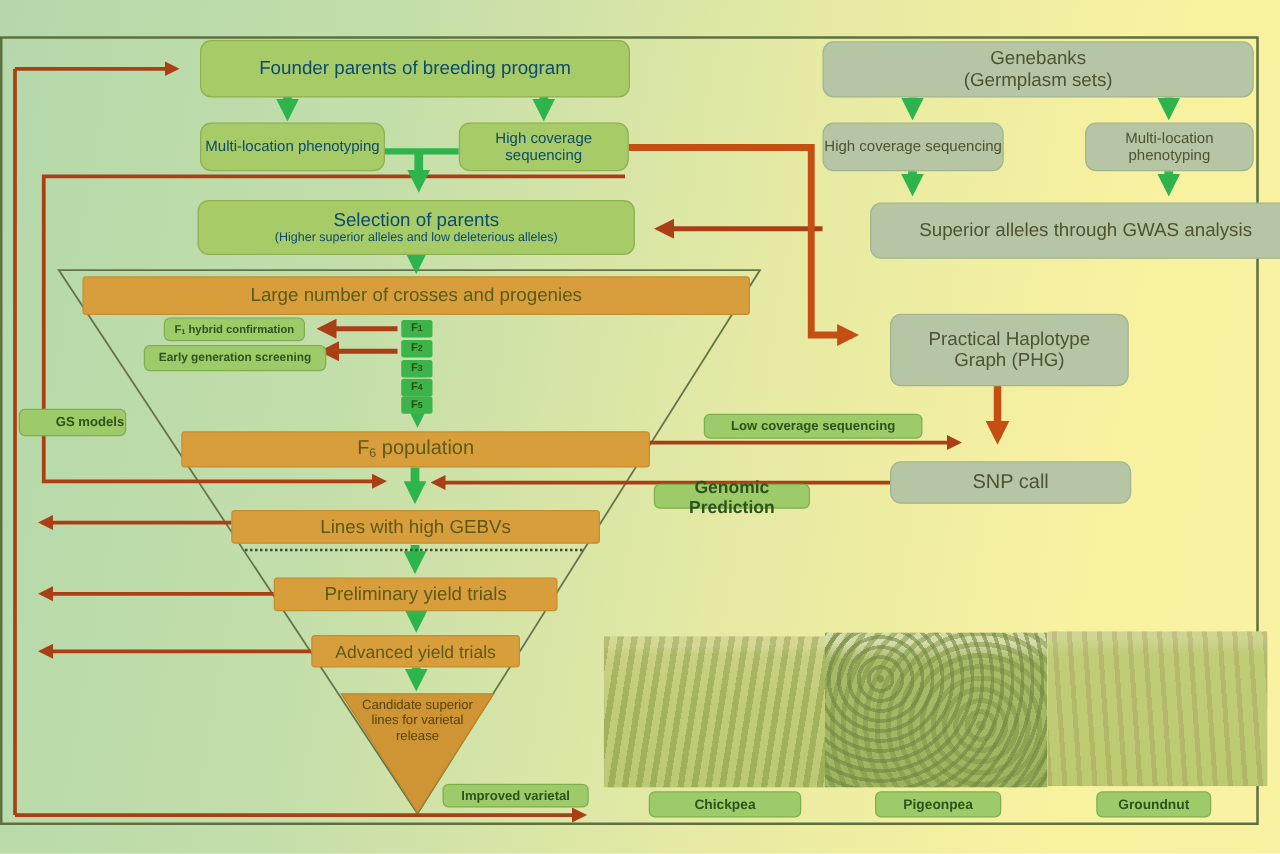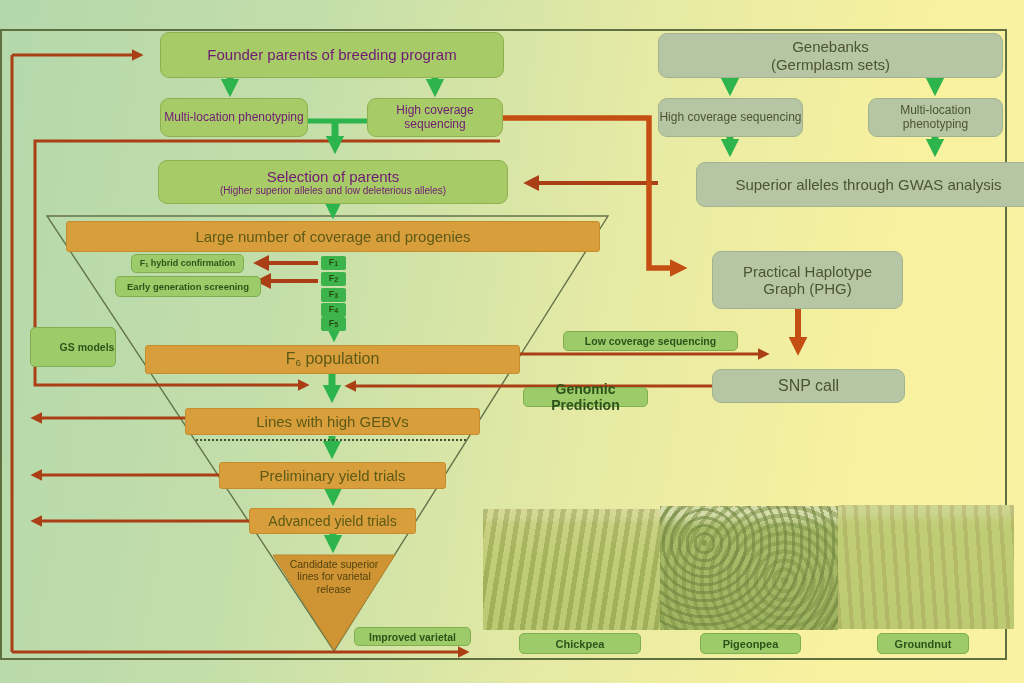--- a/index.html
+++ b/index.html
@@ -3,21 +3,21 @@
 <meta charset="utf-8">
 <style>
   html,body{margin:0;padding:0;}
   body{font-family:"Liberation Sans","DejaVu Sans",sans-serif;}
   #canvas{position:relative;width:1024px;height:683px;overflow:hidden;
     background:linear-gradient(100deg,#b4d8ab 0%,#c3deaa 28%,#e6eaa4 58%,#f8f1a0 82%,#f9f2a2 100%);}
   #frame{position:absolute;left:0;top:29px;width:1007px;height:631px;border:2px solid #5f7040;box-sizing:border-box;}
   svg.overlay{position:absolute;left:0;top:0;pointer-events:none;}
   .box{position:absolute;display:flex;flex-direction:column;align-items:center;justify-content:center;
     text-align:center;border-radius:9px;box-sizing:border-box;line-height:1.15;}
-  .green{background:#a6cb67;border:1px solid #8fb050;color:#701a75;}
+  .green{background:#a6cb67;border:1px solid #8fb050;color:#0c4a6e;}
   .sage{background:#b6c6a4;border:1px solid #a2b48f;color:#4c5430;}
   .orange{background:#d99e3c;border:1px solid #c68d2f;color:#5c5a16;border-radius:3px;}
   .chip{background:#9ecb69;border:1px solid #7fae4e;color:#2d531b;font-weight:bold;border-radius:5px;
     display:flex;align-items:center;justify-content:center;text-align:center;position:absolute;box-sizing:border-box;}
   .badge{position:absolute;background:#3db44b;border-radius:2px;color:#274d0f;font-weight:bold;
     display:flex;align-items:flex-start;justify-content:center;font-size:9px;line-height:13px;}
   .badge .sb{font-size:7px;line-height:16px;}
   .f15{font-size:15px;} .f16{font-size:16px;} .f14{font-size:14px;} .f12{font-size:12px;}
   .sub{font-size:10px;line-height:1.1;}
   .subsc{font-size:0.62em;vertical-align:-0.25em;}
@@ -128,21 +128,21 @@
     <span>Superior alleles through GWAS analysis</span>
   </div>
   <div class="box sage f15" style="left:712px;top:251px;width:191px;height:58px;padding:0 14px;">
     <span>Practical Haplotype Graph (PHG)</span>
   </div>
   <div class="box sage f16" style="left:712px;top:369px;width:193px;height:34px;">
     <span>SNP call</span>
   </div>
 
   <div class="box orange f15" style="left:66px;top:221px;width:534px;height:31px;">
-    <span>Large number of coverage and progenies</span>
+    <span>Large number of crosses and progenies</span>
   </div>
 
   <div class="chip" style="left:131px;top:254px;width:113px;height:19px;font-size:9px;">
     <span><span>F</span><span class="subsc">1</span><span> hybrid confirmation</span></span>
   </div>
   <div class="chip" style="left:115px;top:276px;width:146px;height:21px;font-size:9.5px;">
     <span>Early generation screening</span>
   </div>
 
   <div class="badge" style="left:321px;top:256px;width:25px;height:14px;">
@@ -176,21 +176,21 @@
   <div class="dotted" style="left:196px;top:439px;width:270px;"></div>
 
   <div class="box orange f15" style="left:219px;top:462px;width:227px;height:27px;">
     <span>Preliminary yield trials</span>
   </div>
   <div class="box orange f14" style="left:249px;top:508px;width:167px;height:26px;">
     <span>Advanced yield trials</span>
   </div>
   <div class="candidate-text" style="left:282px;top:558px;">Candidate superior lines for varietal release</div>
 
-  <div class="chip" style="left:30px;top:327px;width:86px;height:40px;font-size:10.5px;padding-left:28px;">
+  <div class="chip" style="left:15px;top:327px;width:86px;height:22px;font-size:10.5px;padding-left:28px;">
     <span>GS models</span>
   </div>
   <div class="chip" style="left:563px;top:331px;width:175px;height:20px;font-size:10.5px;">
     <span>Low coverage sequencing</span>
   </div>
   <div class="chip" style="left:523px;top:387px;width:125px;height:20px;font-size:14px;">
     <span>Genomic Prediction</span>
   </div>
   <div class="chip" style="left:354px;top:627px;width:117px;height:19px;font-size:10.5px;">
     <span>Improved varietal</span>

